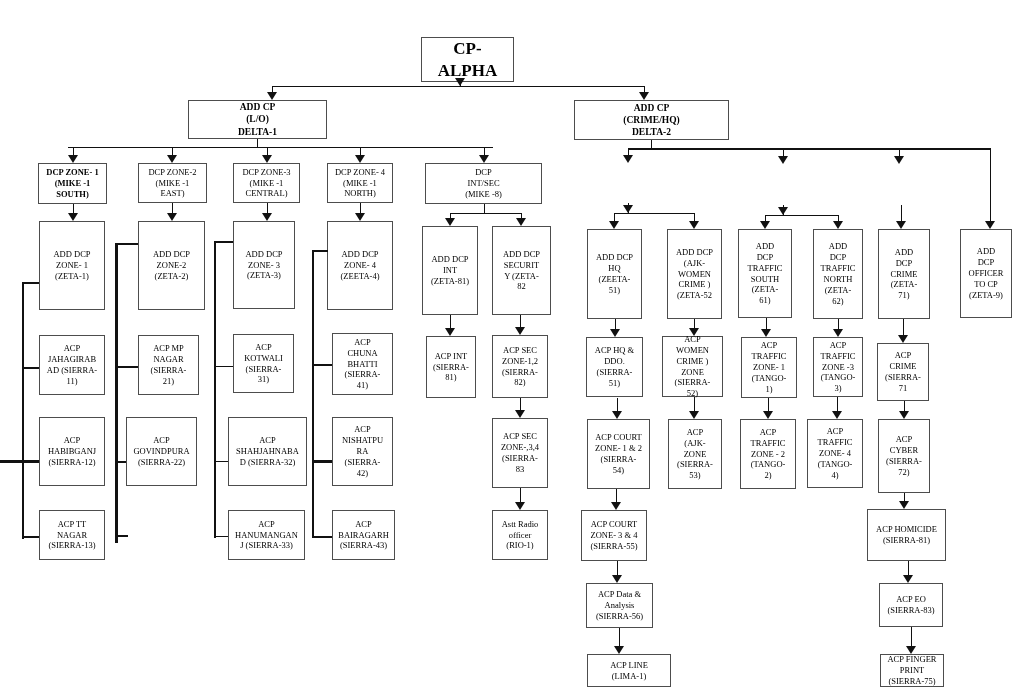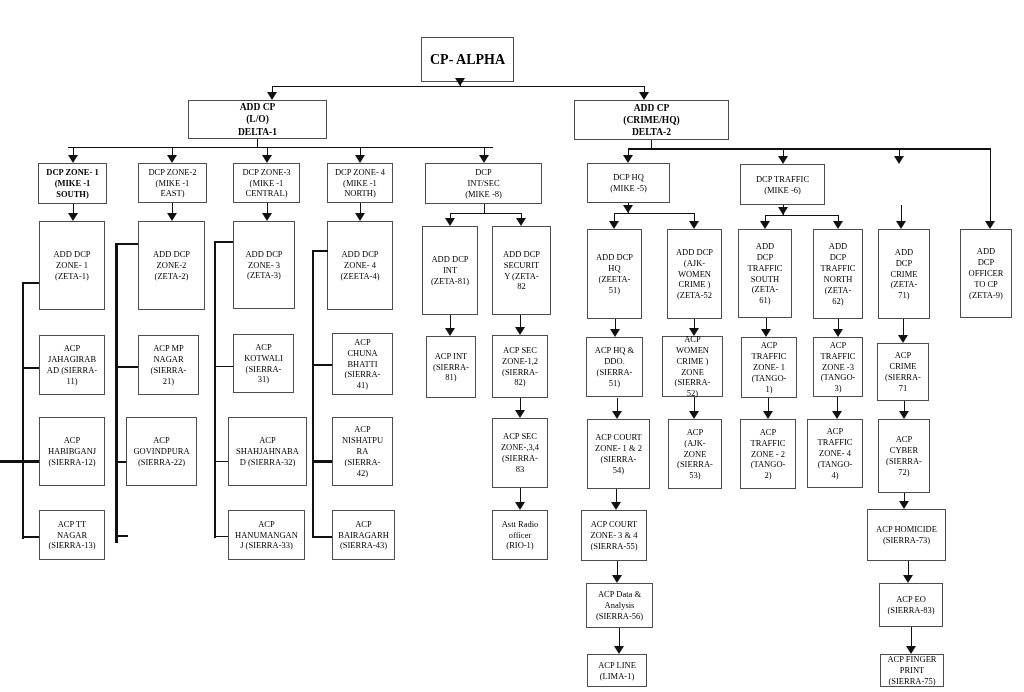--- a/index.html
+++ b/index.html
@@ -4,21 +4,21 @@
 <style>
   html,body{margin:0;padding:0;background:#fff;}
   #canvas{position:relative;width:1024px;height:692px;background:#fff;overflow:hidden;
           font-family:"Liberation Serif",serif;}
   .title{position:absolute;left:0;top:4px;width:954px;text-align:center;
          font-weight:bold;font-size:14.5px;letter-spacing:.8px;color:#c00000;}
   .box{position:absolute;box-sizing:border-box;border:1px solid #4d4d4d;background:#fff;
        color:#000;display:flex;align-items:center;justify-content:center;text-align:center;
        white-space:pre-line;font-size:8.5px;line-height:1.28;padding:1px;}
   .b{font-weight:bold;}
-  .fs11{font-size:14px;text-align:center;}
+  .fs11{font-size:17px;text-align:center;}
   .fs95{font-size:9.5px;}
   .ln{position:absolute;background:#111;}
   .ar{position:absolute;width:0;height:0;border-left:5px solid transparent;
       border-right:5px solid transparent;border-top:8px solid #111;}
 </style>
 </head>
 <body>
 
 <div id="canvas">
 
@@ -38,24 +38,20 @@
 EAST)</div>
   <div class="box" style="left:233px;top:163px;width:67px;height:40px">DCP ZONE-3
 (MIKE -1
 CENTRAL)</div>
   <div class="box" style="left:327px;top:163px;width:66px;height:40px">DCP ZONE- 4
 (MIKE -1
 NORTH)</div>
   <div class="box" style="left:425px;top:163px;width:117px;height:41px">DCP
 INT/SEC
 (MIKE -8)</div>
-  <div class="box" style="left:587px;top:163px;width:83px;height:40px">DCP HQ
-(MIKE -5)</div>
-  <div class="box" style="left:740px;top:164px;width:85px;height:41px">DCP TRAFFIC
-(MIKE -6)</div>
 
   <div class="box" style="left:39px;top:221px;width:66px;height:89px">ADD DCP
 ZONE- 1
 (ZETA-1)</div>
   <div class="box" style="left:138px;top:221px;width:67px;height:89px">ADD DCP
 ZONE-2
 (ZETA-2)</div>
   <div class="box" style="left:233px;top:221px;width:62px;height:88px">ADD DCP
 ZONE- 3
 (ZETA-3)</div>
@@ -164,21 +160,21 @@
   <div class="box" style="left:587px;top:419px;width:63px;height:70px">ACP COURT
 ZONE- 1 &amp; 2
 (SIERRA-
 54)</div>
   <div class="box" style="left:581px;top:510px;width:66px;height:51px">ACP  COURT
 ZONE- 3 &amp; 4
 (SIERRA-55)</div>
   <div class="box" style="left:586px;top:583px;width:67px;height:45px">ACP Data &amp;
 Analysis
 (SIERRA-56)</div>
-  <div class="box" style="left:587px;top:654px;width:60px;height:33px">ACP LINE
+  <div class="box" style="left:587px;top:654px;width:84px;height:33px">ACP LINE
 (LIMA-1)</div>
 
   <div class="box" style="left:662px;top:336px;width:61px;height:61px">ACP
 WOMEN
 CRIME )
 ZONE
 (SIERRA-
 52)</div>
   <div class="box" style="left:668px;top:419px;width:54px;height:70px">ACP
 (AJK-
@@ -209,21 +205,21 @@
 
   <div class="box" style="left:877px;top:343px;width:52px;height:58px">ACP
 CRIME
 (SIERRA-
 71</div>
   <div class="box" style="left:878px;top:419px;width:52px;height:74px">ACP
 CYBER
 (SIERRA-
 72)</div>
   <div class="box" style="left:867px;top:509px;width:79px;height:52px">ACP HOMICIDE
-(SIERRA-73)</div>
+(SIERRA-81)</div>
   <div class="box" style="left:879px;top:583px;width:64px;height:44px">ACP EO
 (SIERRA-83)</div>
   <div class="box" style="left:880px;top:654px;width:64px;height:33px">ACP FINGER
 PRINT
 (SIERRA-75)</div>
 <div class="ln" style="left: 460px; top: 82px; width: 1px; height: 5px;"></div>
     <div class="ln" style="left: 272px; top: 86px; width: 373px; height: 1px;"></div>
     <div class="ln" style="left: 272px; top: 87px; width: 1px; height: 7px;"></div>
     <div class="ln" style="left: 644px; top: 87px; width: 1px; height: 7px;"></div>
     <div class="ln" style="left: 257px; top: 139px; width: 1px; height: 8px;"></div>

